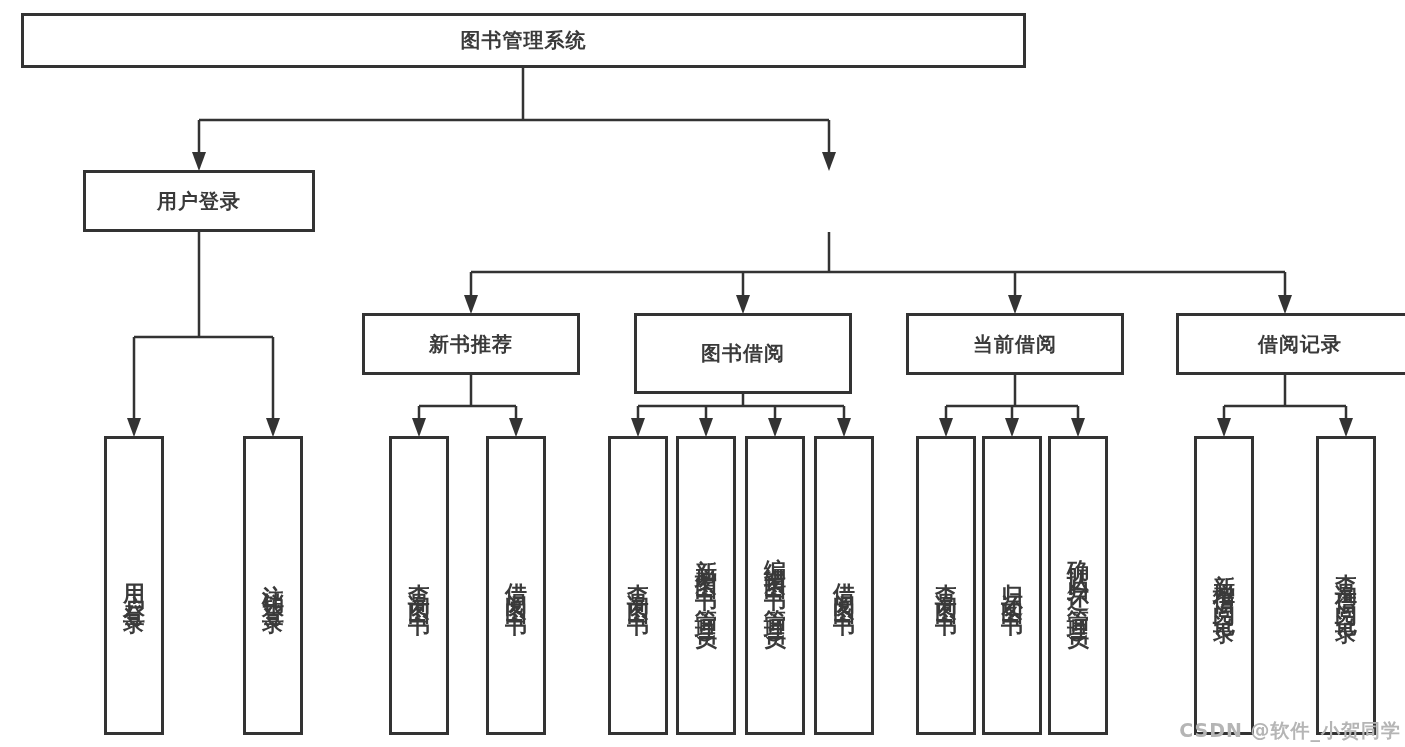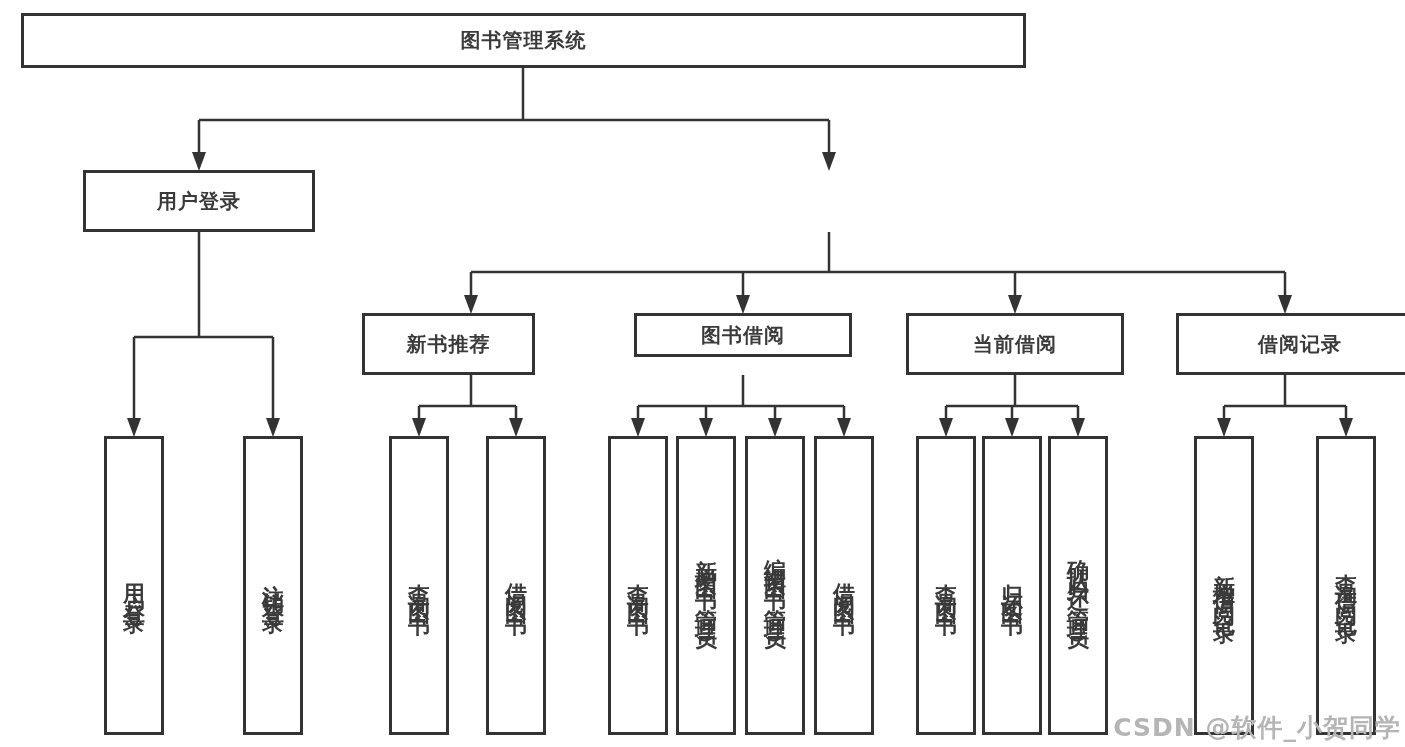--- a/index.html
+++ b/index.html
@@ -48,21 +48,21 @@
     color: #3a3a3a;
     font-size: 22px;
     letter-spacing: 10px;
     line-height: 1;
   }
   .watermark {
     position: absolute;
     right: 4px;
     bottom: 3px;
     color: #b5b5b5;
-    font-size: 25px;
+    font-size: 19px;
     letter-spacing: 1px;
     z-index: 5;
   }
 </style>
 </head>
 <body>
 
 <div class="canvas">
 
   <svg class="connectors" viewBox="0 0 1405 747" xmlns="http://www.w3.org/2000/svg">
@@ -106,24 +106,24 @@
   </svg>
 
   <div class="node" style="left:21px; top:13px; width:1005px; height:55px;">
     <span>图书管理系统</span>
   </div>
 
   <div class="node" style="left:83px; top:170px; width:232px; height:62px;">
     <span>用户登录</span>
   </div>
 
-  <div class="node" style="left:362px; top:313px; width:173px; height:62px;">
+  <div class="node" style="left:362px; top:313px; width:218px; height:62px;">
     <span>新书推荐</span>
   </div>
-  <div class="node" style="left:634px; top:313px; width:218px; height:44px;">
+  <div class="node" style="left:634px; top:313px; width:218px; height:81px;">
     <span>图书借阅</span>
   </div>
   <div class="node" style="left:906px; top:313px; width:218px; height:62px;">
     <span>当前借阅</span>
   </div>
   <div class="node" style="left:1176px; top:313px; width:248px; height:62px;align-items:center;">
     <span>借阅记录</span>
   </div>
 
   <div class="leaf" style="left:104px; top:436px;">

